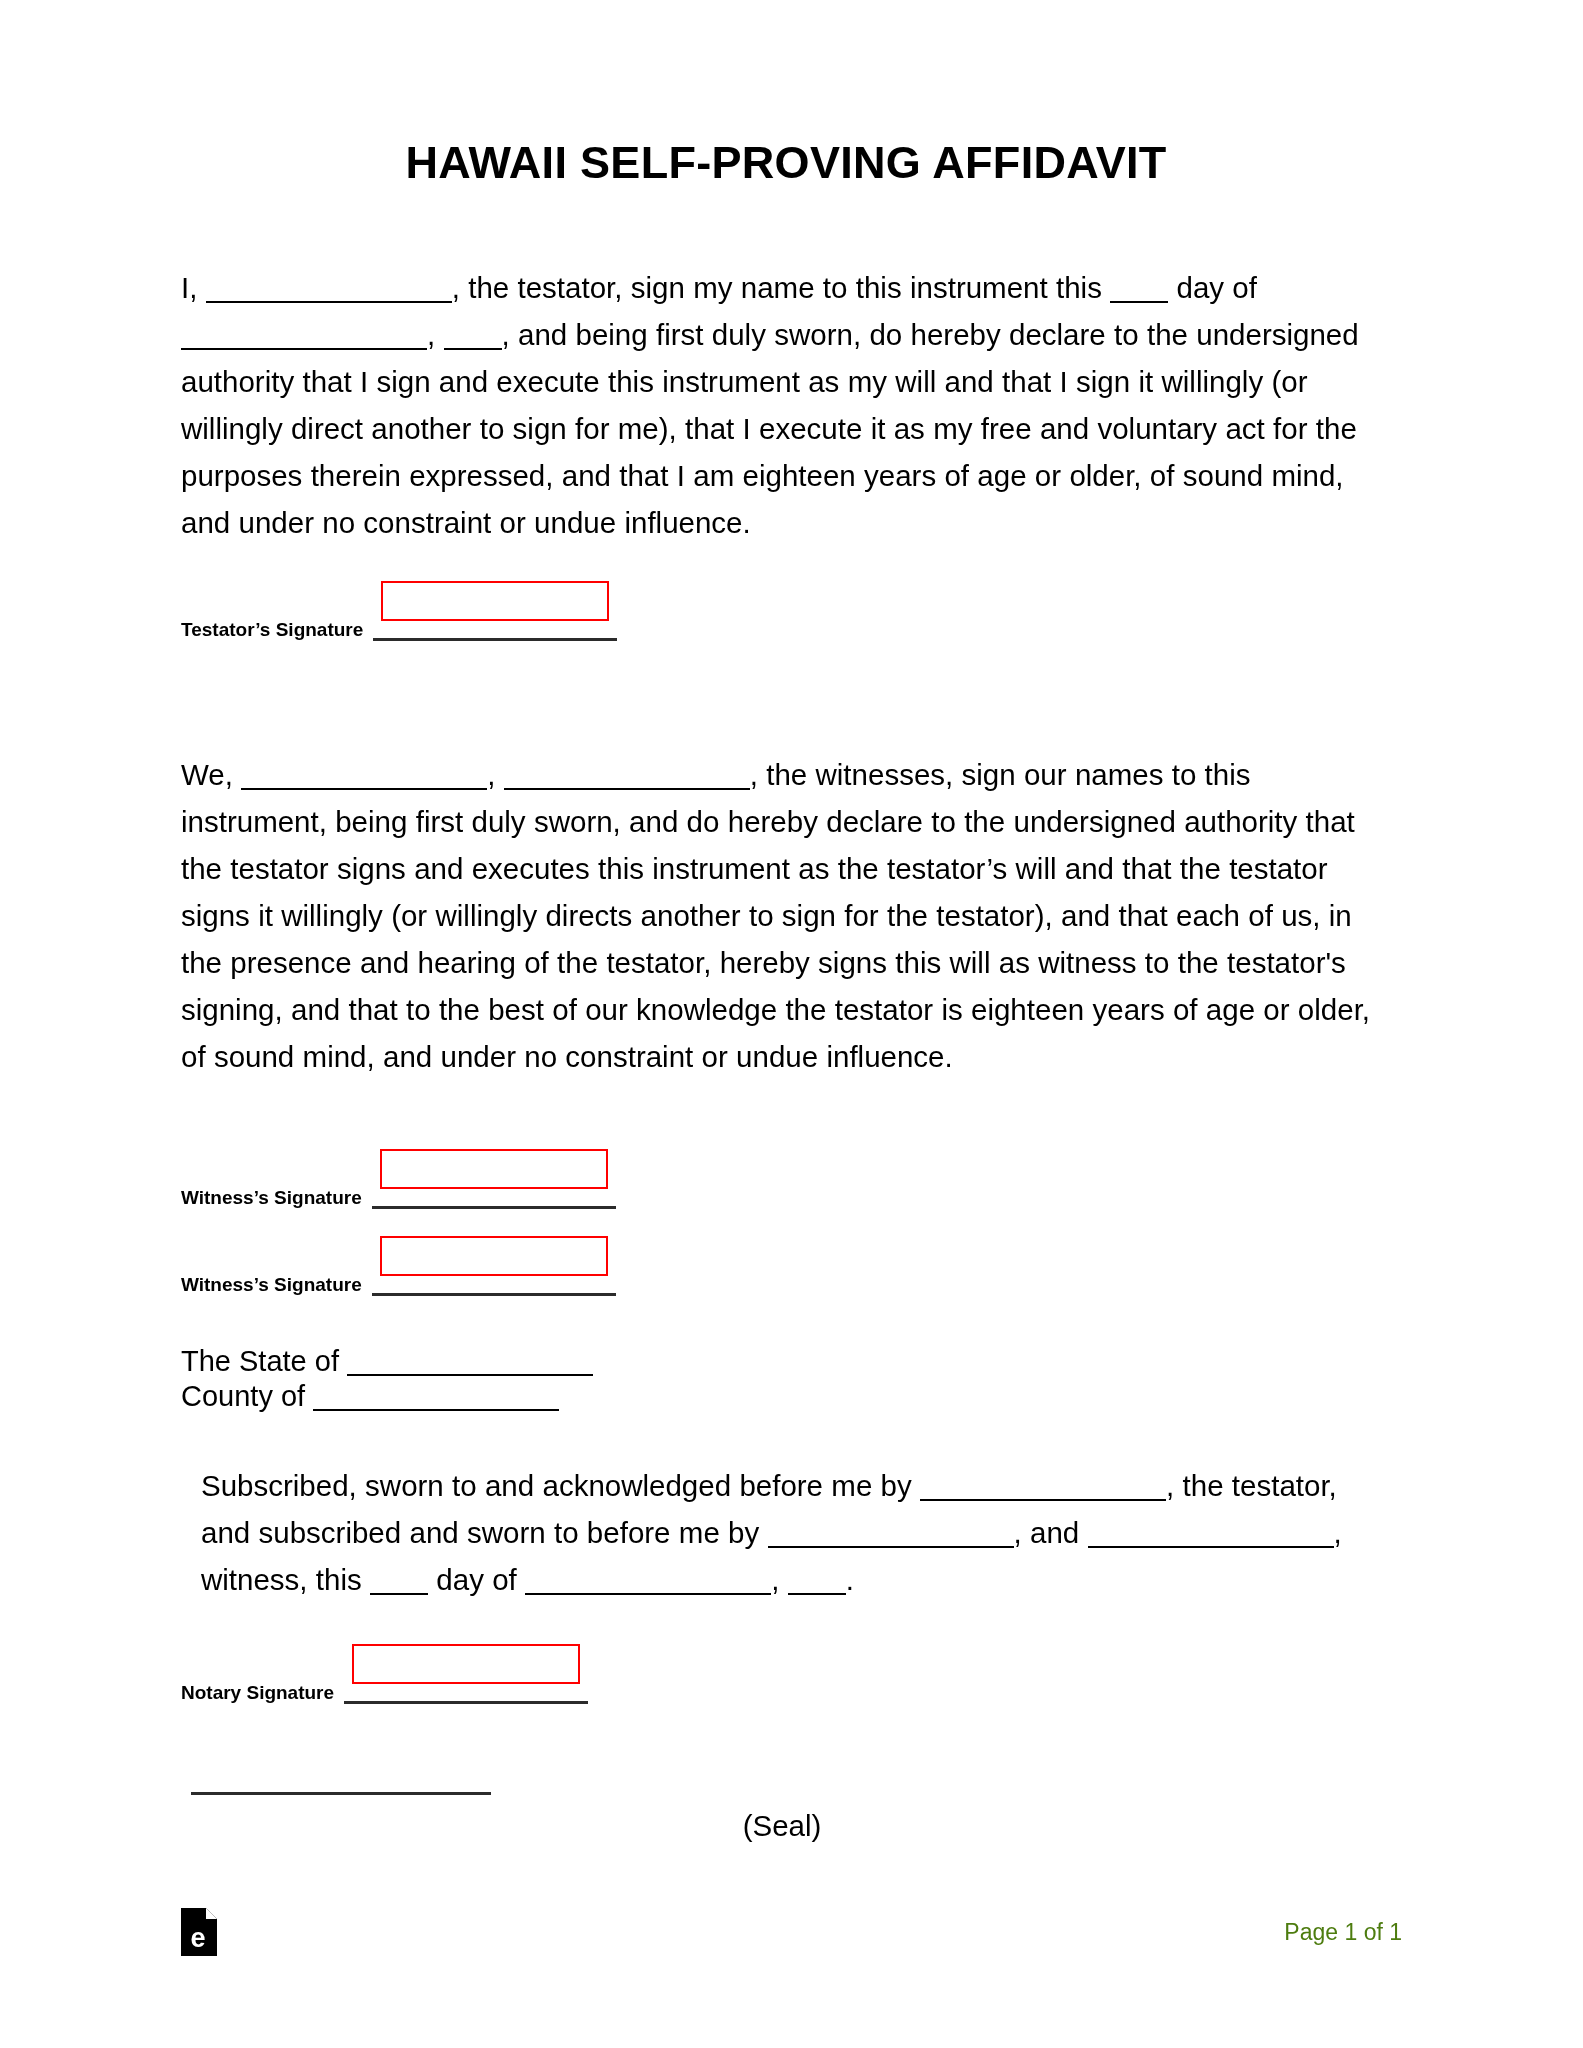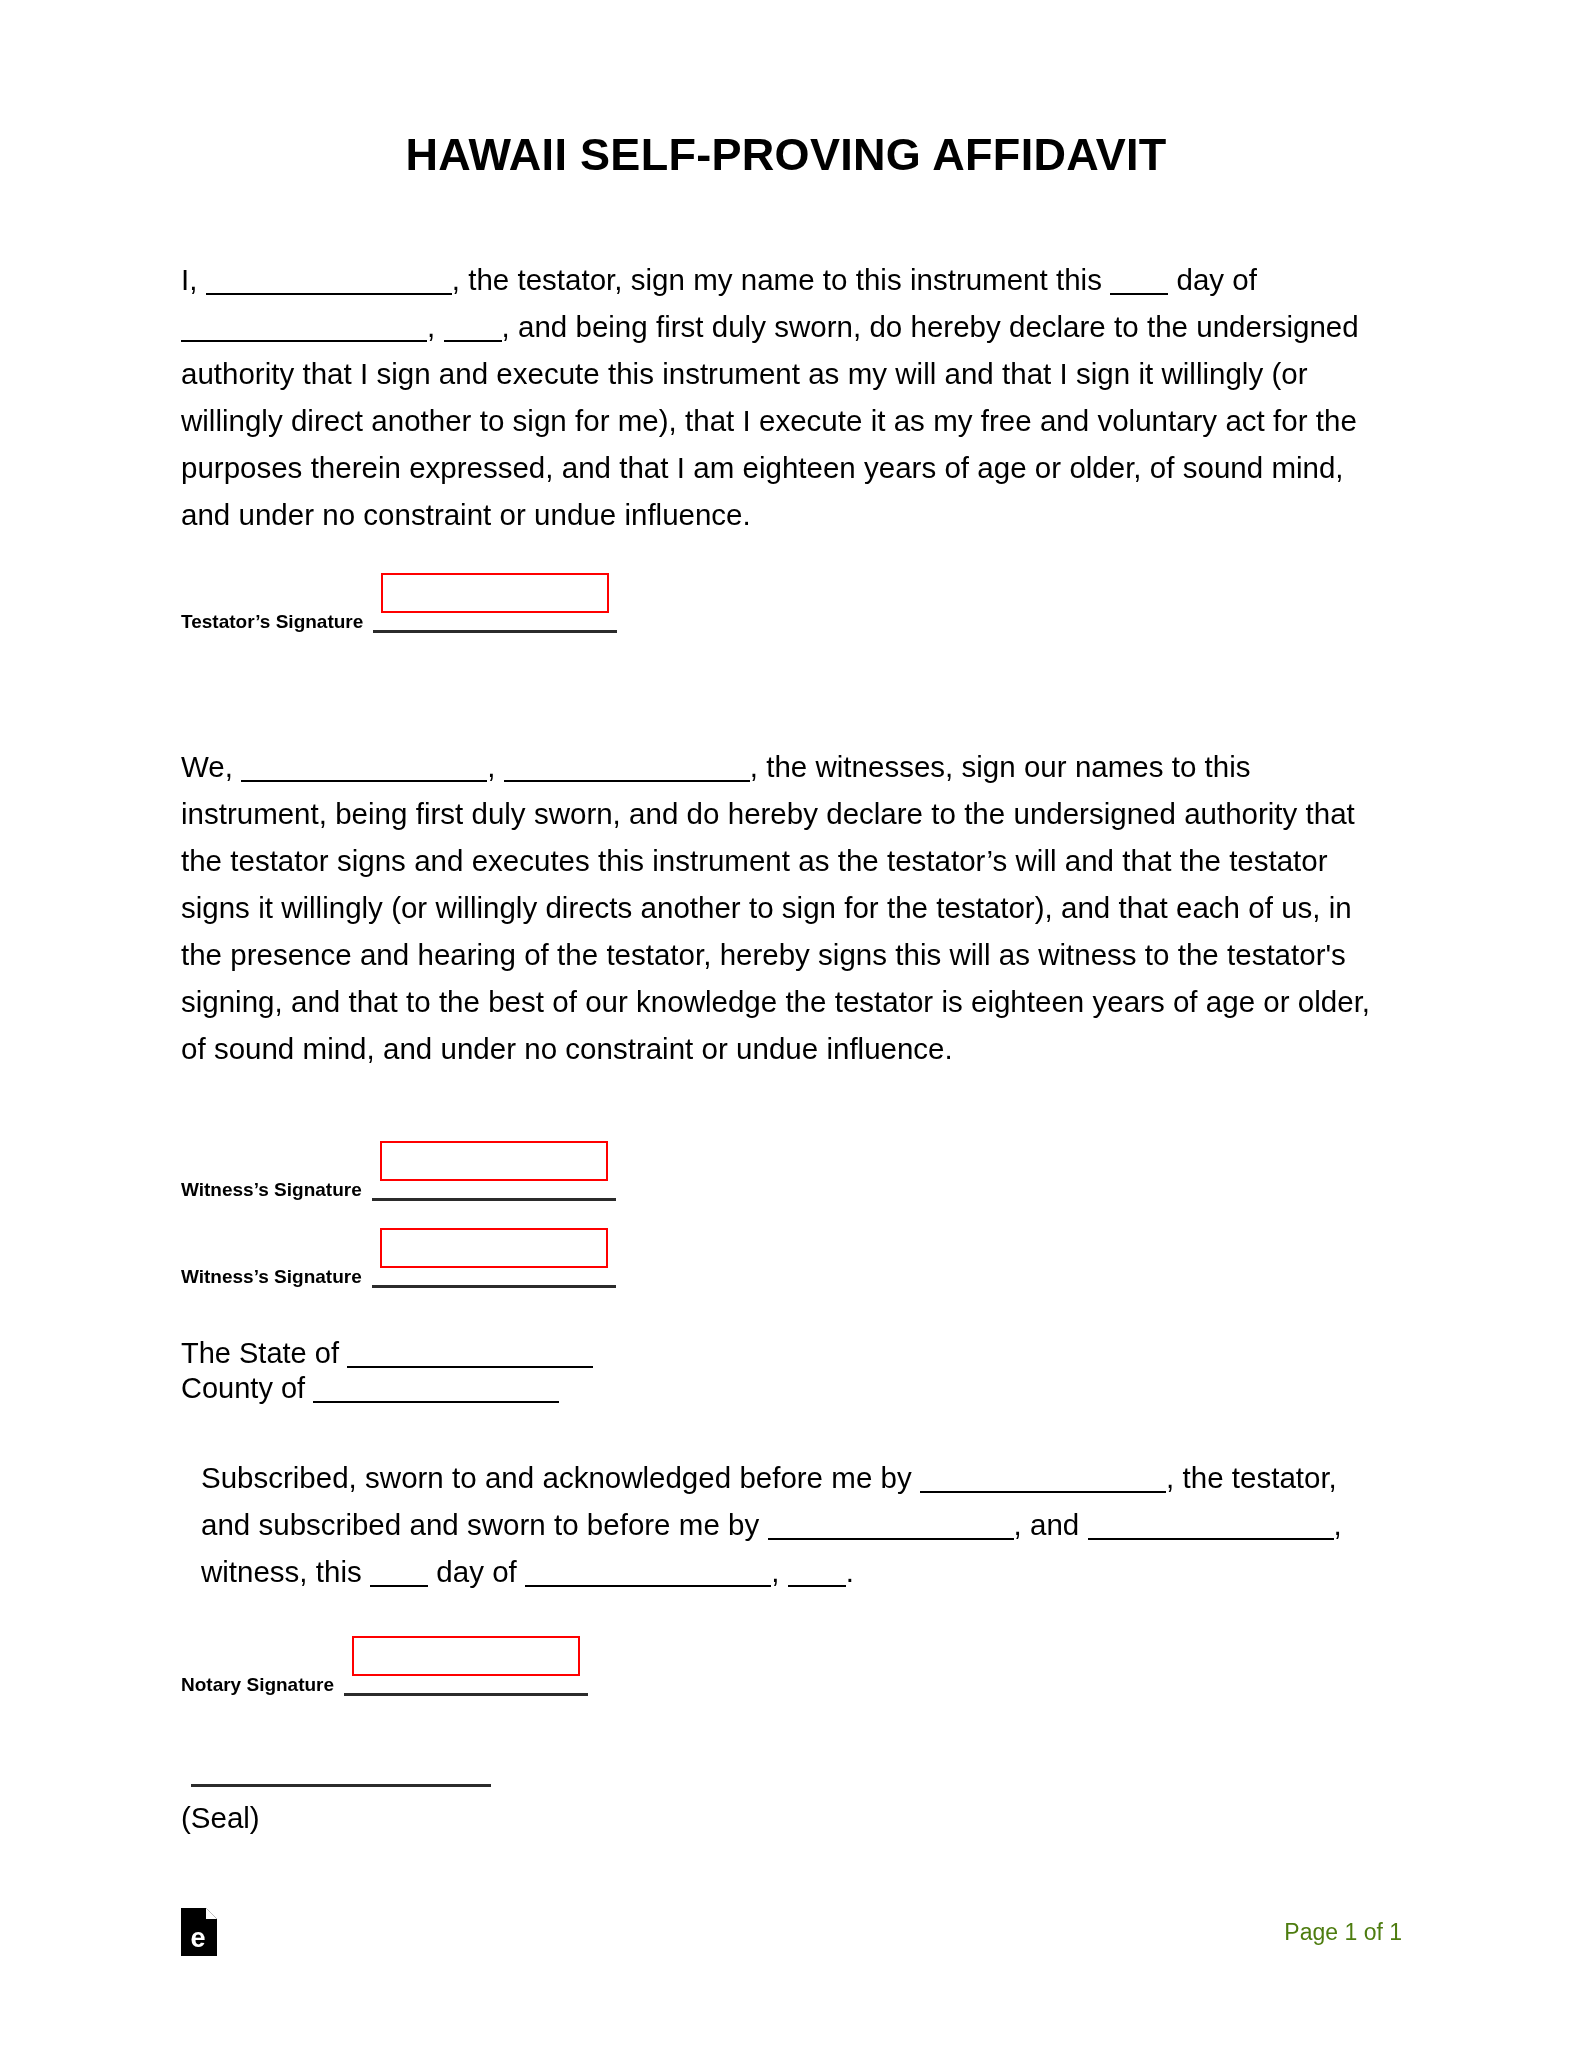--- a/index.html
+++ b/index.html
@@ -16,21 +16,21 @@
     width: 1583px;
     height: 2048px;
     background: #ffffff;
     margin: 0 auto;
     overflow: hidden;
     box-sizing: border-box;
   }
   .content {
     position: absolute;
     left: 181px;
-    top: 0;
+    top: 8px;
     width: 1210px;
   }
 
   
   .doc-title {
     text-align: center;
     font-size: 45px;
     font-weight: bold;
     letter-spacing: 0.3px;
     margin-top: 130px;
@@ -127,21 +127,21 @@
   .capacity-line {
     display: block;
     border-bottom: 3px solid #2b2b2b;
     height: 28px;
     width: 300px;
     margin-left: 10px;
     margin-bottom: 2px;
   }
 
   .seal {
-    text-align: left;
+    text-align: center;
     font-size: 29.5px;
     margin-top: 12px;
     padding-right: 8px;
   }
 
   
   .footer {
     position: absolute;
     left: 181px;
     right: 181px;

